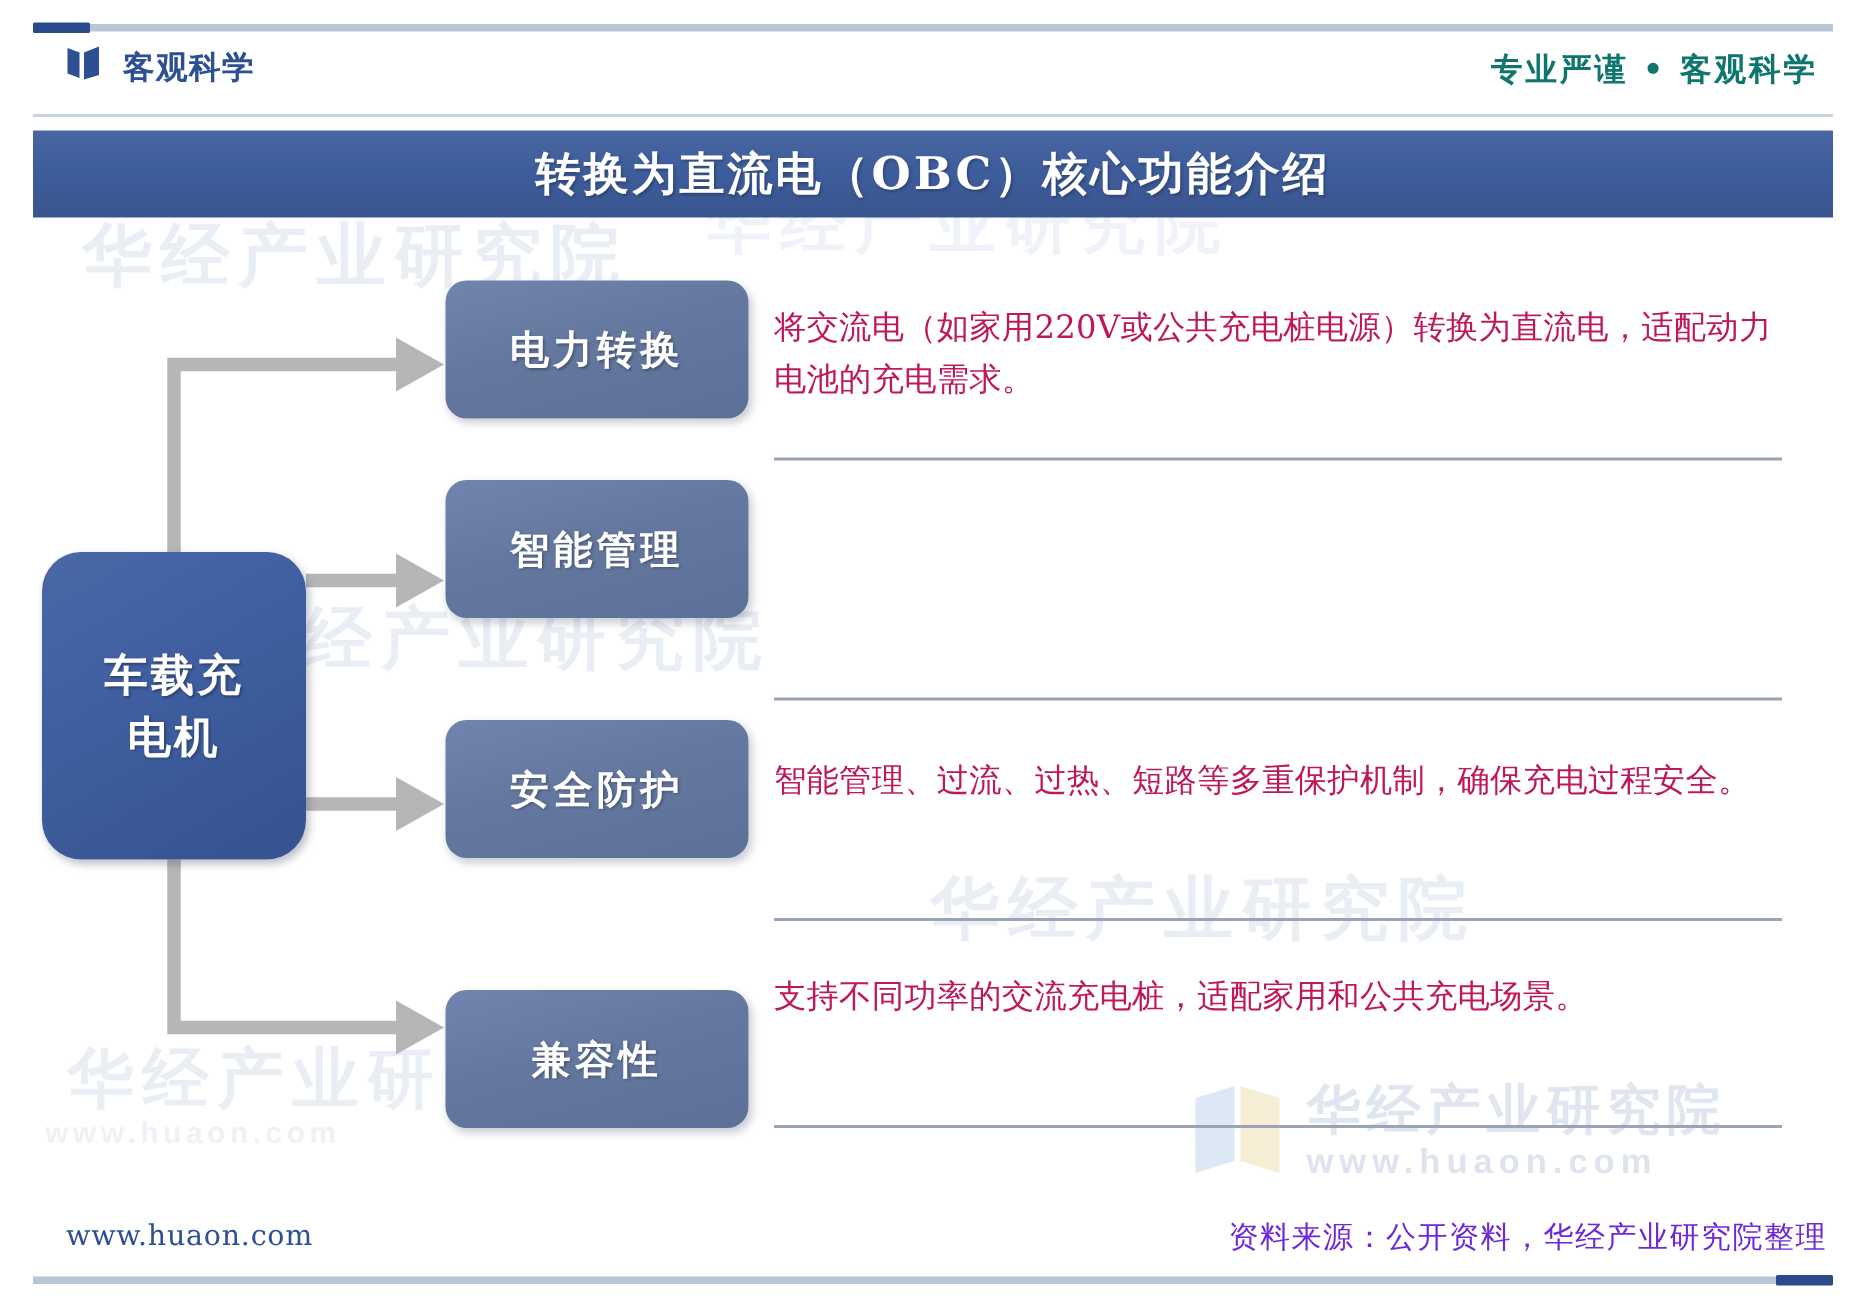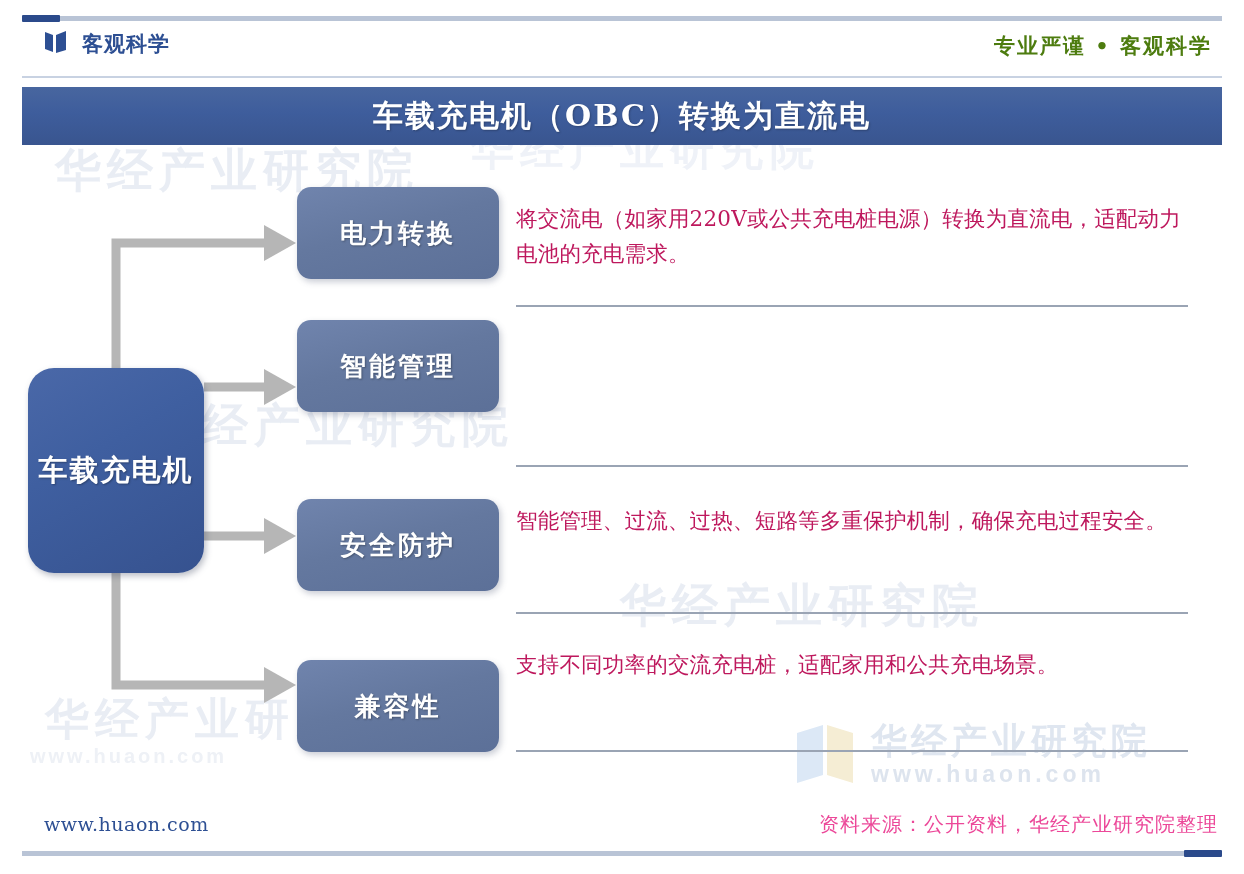--- a/index.html
+++ b/index.html
@@ -84,21 +84,21 @@
     color: #2d4f93;
     letter-spacing: 1px;
   }
   .tagline {
     position: absolute;
     right: 10px;
     top: 6px;
     font-family: "DejaVu Serif", "Liberation Serif", serif;
     font-weight: bold;
     font-size: 21px;
-    color: #4d7c0f;
+    color: #0f766e;
     letter-spacing: 2px;
   }
   .header-underline {
     position: absolute;
     left: 22px;
     top: 76px;
     width: 1200px;
     height: 2px;
     background: #c8d2e2;
     z-index: 3;
@@ -140,21 +140,21 @@
   .root-node {
     position: absolute;
     left: 28px;
     top: 368px;
     width: 176px;
     height: 205px;
     border-radius: 26px;
     background: linear-gradient(150deg,#4a68a8 0%,#3f5fa0 40%,#36528f 100%);
     box-shadow: 2px 3px 6px rgba(60,70,95,.35);
     display: flex;
-    flex-direction: row;
+    flex-direction: column;
     align-items: center;
     justify-content: center;
     z-index: 6;
   }
   .root-node span {
     display: block;
     font-family: "DejaVu Serif", "Liberation Serif", serif;
     font-weight: bold;
     font-size: 29px;
     color: #ffffff;
@@ -180,21 +180,21 @@
   .cat-node span {
     font-family: "DejaVu Serif", "Liberation Serif", serif;
     font-weight: bold;
     font-size: 26px;
     color: #ffffff;
     letter-spacing: 3px;
     text-shadow: 1px 1px 2px rgba(0,0,0,.3);
   }
   .cat-0 { top: 187px; }
   .cat-1 { top: 320px; }
-  .cat-2 { top: 499px; }
+  .cat-2 { top: 480px; }
   .cat-3 { top: 630px; margin-top: 30px; }
 
   .desc {
     position: absolute;
     left: 516px;
     width: 672px;
     font-family: "DejaVu Serif", "Liberation Serif", serif;
     font-size: 21.5px;
     color: #be185d;
     line-height: 1.62;
@@ -265,21 +265,21 @@
     font-size: 19px;
     color: #2d4f93;
     letter-spacing: 0.5px;
   }
   .footer-right {
     position: absolute;
     right: 4px;
     top: 6px;
     font-family: "DejaVu Serif", "Liberation Serif", serif;
     font-size: 20px;
-    color: #ec4899;
+    color: #6d28d9;
     letter-spacing: 1px;
   }
 </style>
 </head>
 <body>
 
 <div id="page">
 
   <div class="wm wm-a">华经产业研究院</div>
   <div class="wm wm-f">华经产业研究院</div>
@@ -300,21 +300,21 @@
           <path d="M12 5 L22 1 L22 20 L12 23 Z" fill="#2d4f93"></path>
         </svg>
       </span>
       <span class="brand-text">客观科学</span>
     </div>
     <div class="tagline">专业严谨 • 客观科学</div>
   </div>
   <div class="header-underline"></div>
 
   <div class="title-banner">
-    <div class="title-text">车载充电机（OBC）转换为直流电</div>
+    <div class="title-text">转换为直流电（OBC）核心功能介绍</div>
   </div>
 
   <svg class="diagram" viewBox="0 0 1244 874">
     <g fill="none" stroke="#b6b6b6" stroke-width="9">
 
       <path d="M116 368 L116 243 L268 243"></path>
 
       <path d="M204 387 L268 387"></path>
 
       <path d="M204 536 L268 536"></path>

